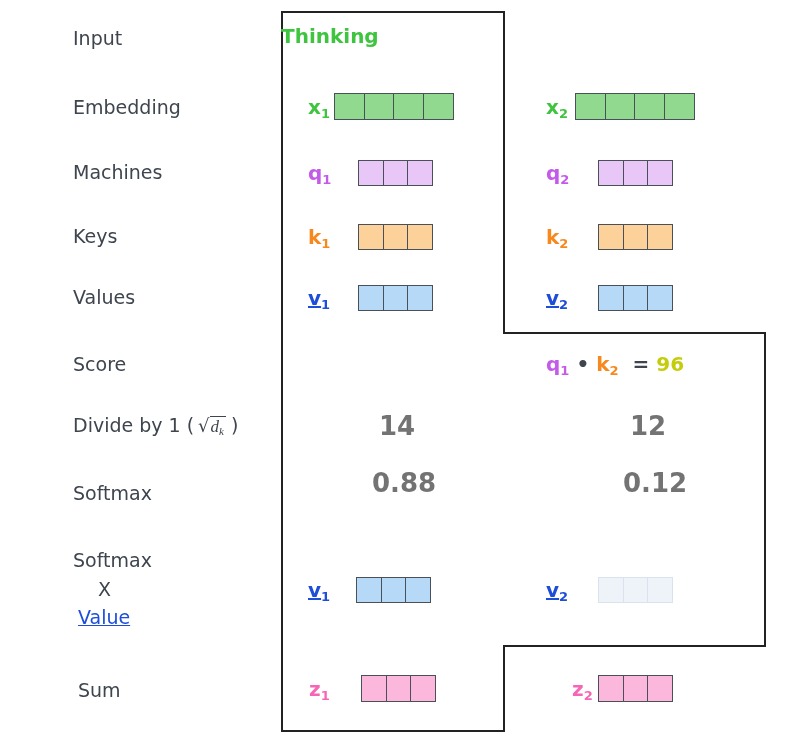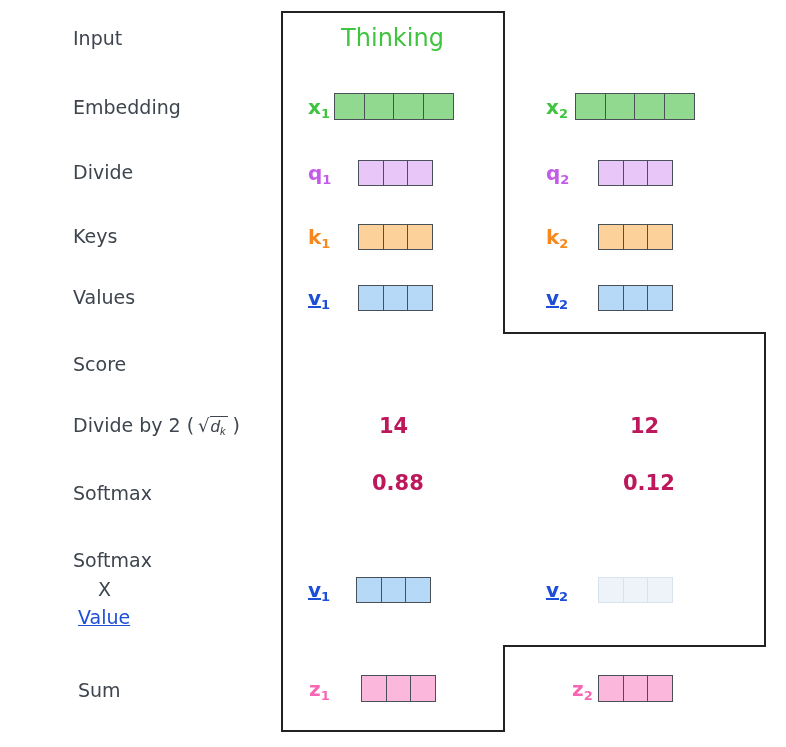--- a/index.html
+++ b/index.html
@@ -5,22 +5,22 @@
   html,body{margin:0;padding:0;background:#ffffff;}
   #stage{
     position:relative;width:786px;height:747px;background:#ffffff;
     font-family:"DejaVu Sans","Liberation Sans",sans-serif;overflow:hidden;margin-left:36px;
   }
   .abs{position:absolute;}
   .rlabel{
     position:absolute;font-size:19px;color:#3e454e;line-height:23px;white-space:nowrap;
   }
   .hdr{
-    position:absolute;top:24px;font-size:24px;font-weight:normal;color:#3fc43f;
-    text-align:center;white-space:nowrap;
+    position:absolute;top:24px;font-size:20px;font-weight:bold;color:#3fc43f;
+    white-space:nowrap;
   }
   .vlabel{
     position:absolute;font-size:20px;font-weight:bold;white-space:nowrap;line-height:24px;
   }
   sub{
     font-size:13px;vertical-align:baseline;position:relative;top:4px;line-height:0;
   }
   .vec{position:absolute;display:flex;}
   .cell{
     box-sizing:border-box;border:1.5px solid #4a5057;margin-left:-1.5px;
@@ -32,24 +32,24 @@
   .cell.b{width:26px;height:26px;background:#b6d9f8;}
   .cell.bf{width:26px;height:26px;background:#eef3fa;border-color:#d9e3ef;}
   .cell.pk{width:26px;height:27px;background:#fcb7dc;}
   .eq{
     position:absolute;font-size:20px;font-weight:bold;white-space:nowrap;line-height:24px;
   }
   .eq .dark{color:#3e454e;}
   .eq .sp{display:inline-block;width:7px;}
   .olive{color:#c5cc0c;}
   .num{
-    position:absolute;font-size:21px;font-weight:bold;color:#be185d;white-space:nowrap;line-height:24px;
+    position:absolute;font-size:26px;font-weight:bold;color:#737373;white-space:nowrap;line-height:24px;
   }
   .radicand{
-    border-top:1.6px solid #3e454e;font-family:Liberation Sans, sans-serif;
+    border-top:1.6px solid #3e454e;font-family:Liberation Serif, serif;
     font-style:italic;font-size:17px;padding:0 2px 0 1px;
   }
   .radicand sub{font-size:11px;top:3px;font-style:italic;}
   .rad{font-size:18px;margin-left:4px;}
   .suffix{margin-left:5px;}
   .c-green{color:#3fc43f;}
   .c-purple{color:#c45ae8;}
   .c-orange{color:#f6881e;}
   .c-blue{color:#1d4ed8;text-decoration:underline;}
   .c-pink{color:#f766b4;}
@@ -58,27 +58,27 @@
 <body>
 
 <div id="stage">
 
   <svg class="abs" width="786" height="747" style="left:0;top:0">
     <path d="M 246 12 L 468 12 L 468 333 L 729 333 L 729 646 L 468 646 L 468 731 L 246 731 Z" fill="none" stroke="#222222" stroke-width="2"></path>
   </svg>
 
   <div class="rlabel" style="left:37px;top:27px">Input</div>
   <div class="rlabel" style="left:37px;top:96px">Embedding</div>
-  <div class="rlabel" style="left:37px;top:161px">Divide</div>
+  <div class="rlabel" style="left:37px;top:161px">Machines</div>
   <div class="rlabel" style="left:37px;top:225px">Keys</div>
   <div class="rlabel" style="left:37px;top:286px">Values</div>
   <div class="rlabel" style="left:37px;top:353px">Score</div>
 
   <div class="rlabel" style="left:37px;top:414px">
-    <span>Divide by 2 (</span><span class="rad">√</span><span class="radicand"><span>d</span><sub>k</sub></span><span class="suffix">)</span>
+    <span>Divide by 1 (</span><span class="rad">√</span><span class="radicand"><span>d</span><sub>k</sub></span><span class="suffix">)</span>
   </div>
 
   <div class="rlabel" style="left:37px;top:482px">Softmax</div>
 
   <div class="rlabel" style="left:37px;top:549px">Softmax</div>
   <div class="rlabel" style="left:62px;top:578px">X</div>
   <div class="rlabel c-blue" style="left:42px;top:606px">Value</div>
 
   <div class="rlabel" style="left:42px;top:679px">Sum</div>
 
@@ -131,20 +131,23 @@
       <div class="cell b"></div>
       <div class="cell b"></div>
   </div>
   <div class="vlabel c-blue" style="left:510px;top:286px"><span>v</span><sub>2</sub></div>
   <div class="vec" style="left:562px;top:285px">
     <div class="cell b"></div>
       <div class="cell b"></div>
       <div class="cell b"></div>
   </div>
 
+  <div class="eq" style="left:510px;top:352px">
+    <span class="c-purple"><span>q</span><sub>1</sub></span><span class="sp"></span><span class="dark">•</span><span class="sp"></span><span class="c-orange"><span>k</span><sub>2</sub></span><span class="sp"></span><span class="sp"></span><span class="dark">=</span><span class="sp"></span><span class="olive">96</span>
+  </div>
 
   <div class="num" style="left:343px;top:414px">14</div>
   <div class="num" style="left:594px;top:414px">12</div>
 
   <div class="num" style="left:336px;top:471px">0.88</div>
   <div class="num" style="left:587px;top:471px">0.12</div>
 
   <div class="vlabel c-blue" style="left:272px;top:578px"><span>v</span><sub>1</sub></div>
   <div class="vec" style="left:320px;top:577px">
     <div class="cell b"></div>

